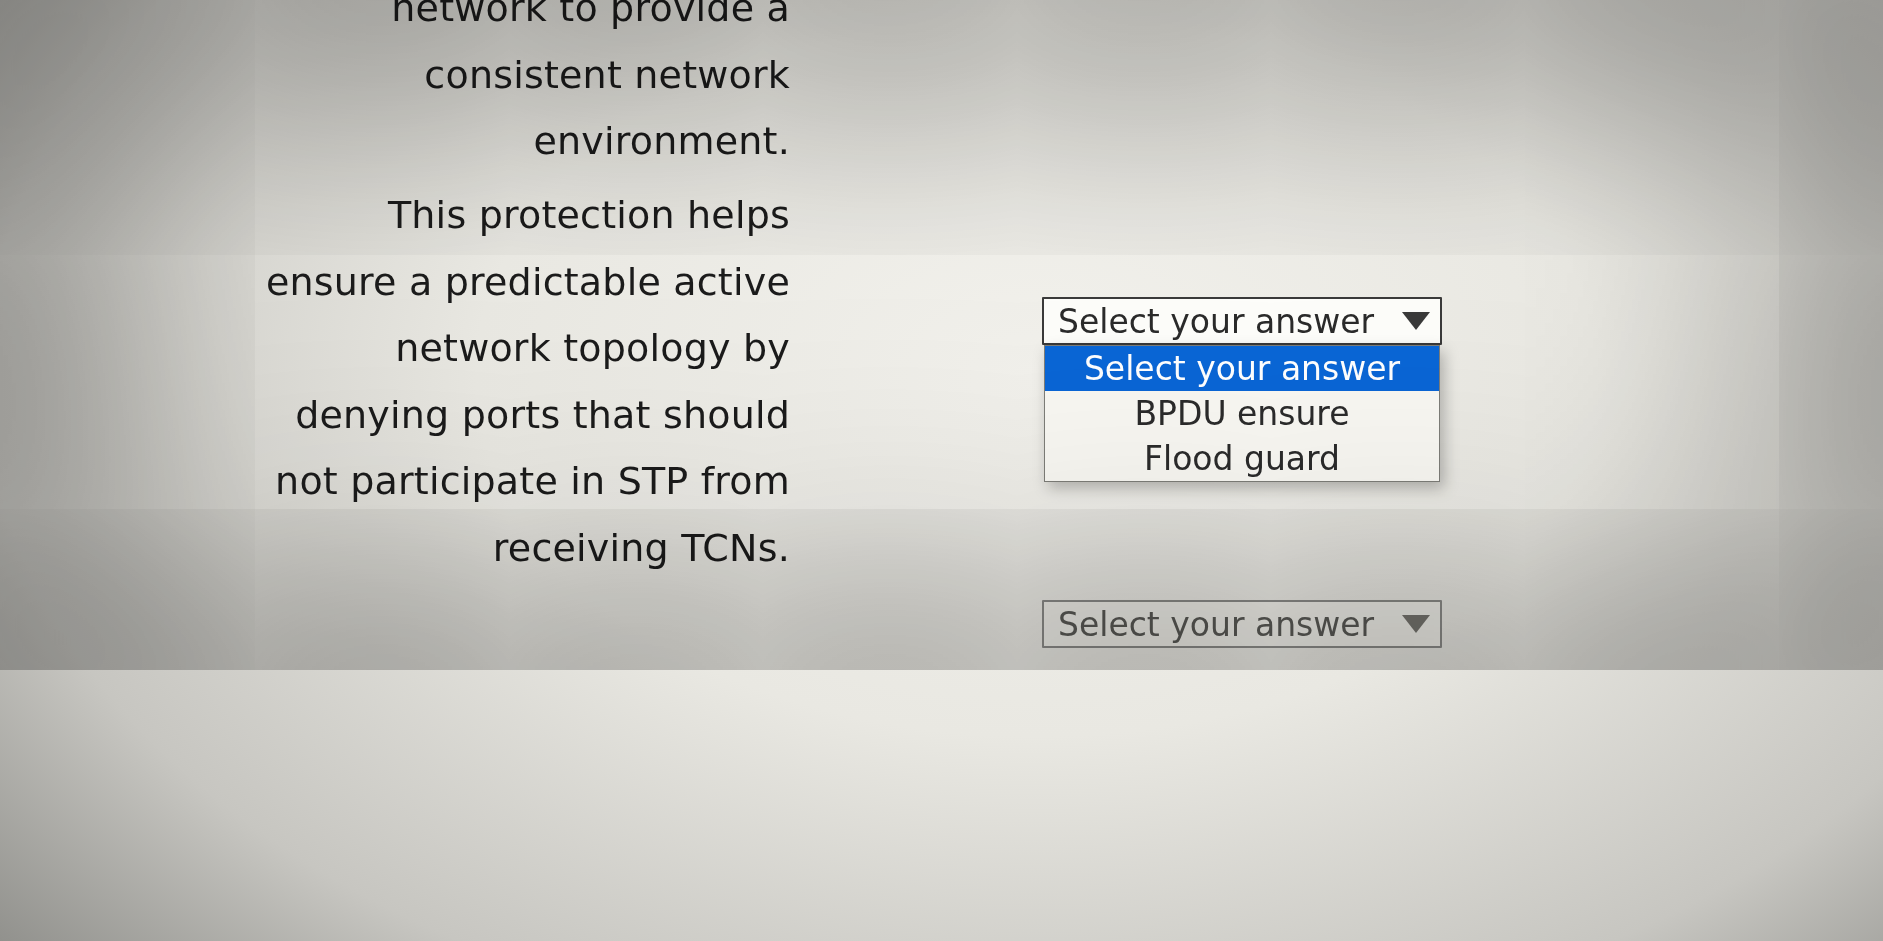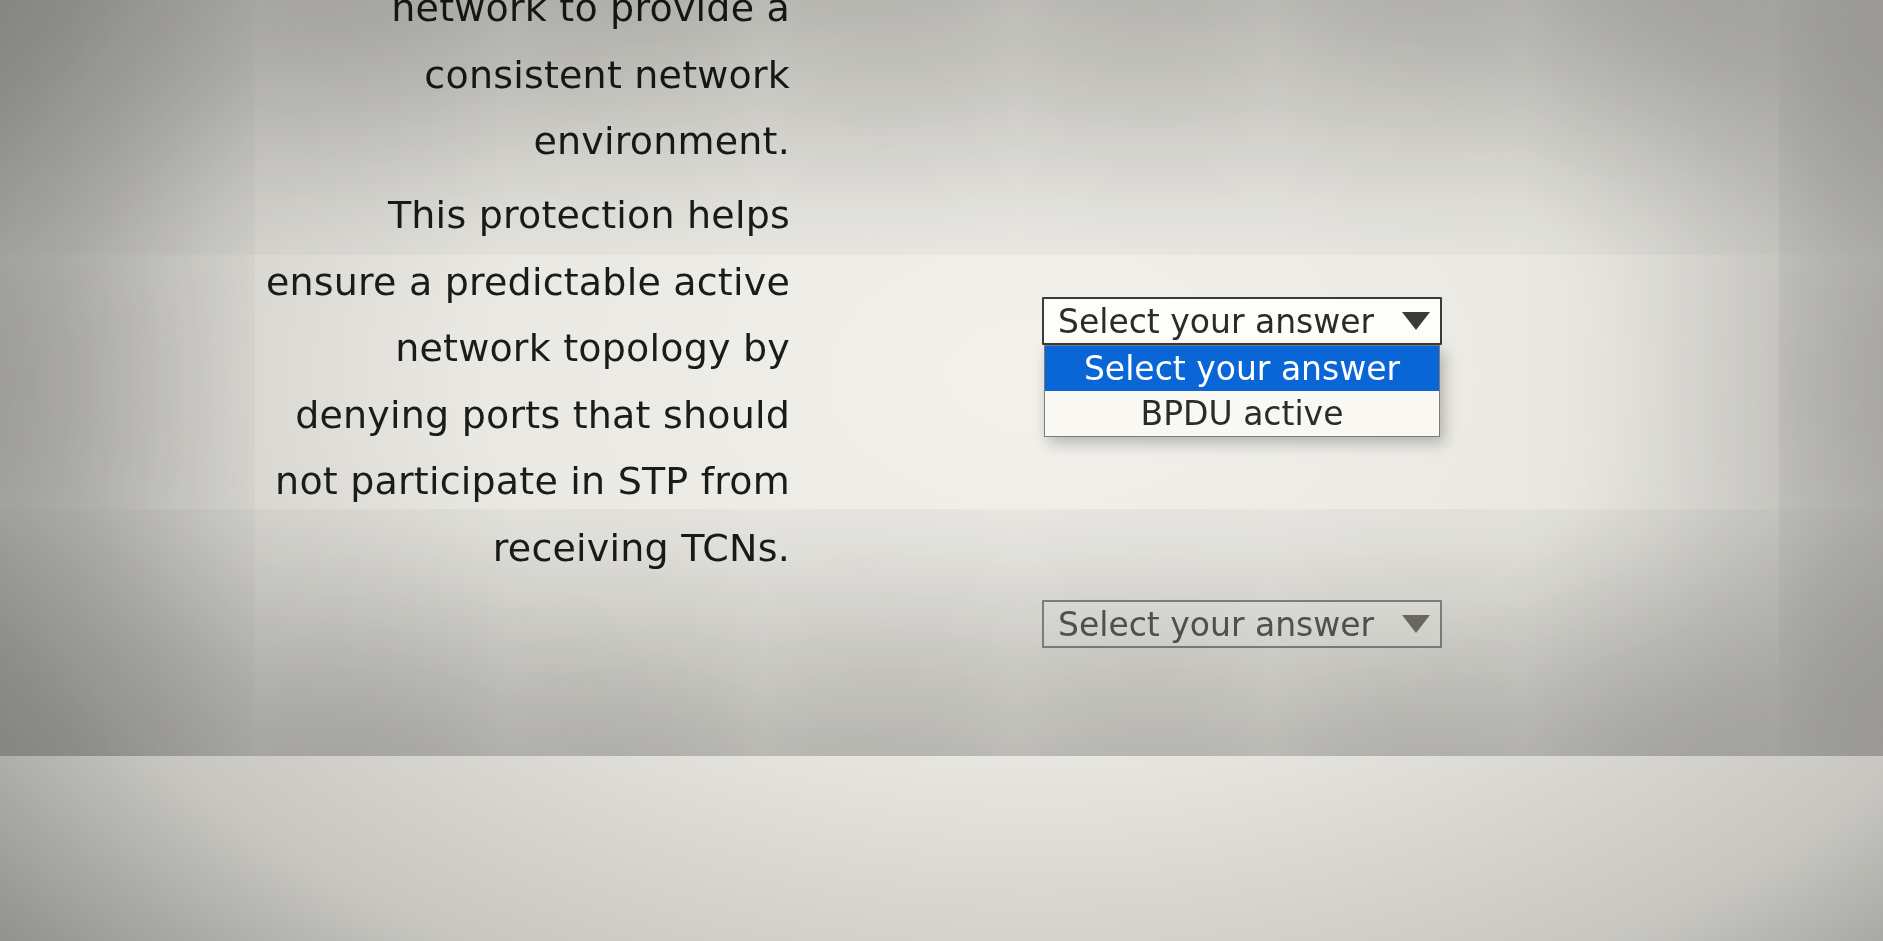--- a/index.html
+++ b/index.html
@@ -10,21 +10,21 @@
     overflow: hidden;
     font-family: Verdana, Geneva, Tahoma, "DejaVu Sans", sans-serif;
     background: radial-gradient(ellipse 1400px 900px at 55% 40%,
                 #f2f1ec 0%, #e9e8e2 40%, #c7c6c1 75%, #8a8a86 100%);
     color: #1a1a1a;
   }
 
   .page {
     position: relative;
     width: 1883px;
-    height: 756px;
+    height: 670px;
   }
 
   
   .qtext {
     position: absolute;
     font-size: 38px;
     line-height: 1.75;
     text-align: right;
     color: #1b1b1b;
     letter-spacing: 0.2px;
@@ -104,21 +104,22 @@
 
   <div class="qtext q2">This protection helps ensure a predictable active network topology by denying ports that should not participate in STP from receiving TCNs.</div>
 
   <div class="dropdown-closed sel-mid">
     <span>Select your answer</span>
     <span class="chev"></span>
   </div>
 
   <div class="dropdown-list list-mid">
     <div class="opt selected">Select your answer</div>
-    <div class="opt">BPDU active</div>
+    <div class="opt">BPDU ensure</div>
+    <div class="opt">Flood guard</div>
   </div>
 
 
   <div class="dropdown-closed light sel-bot">
     <span>Select your answer</span>
     <span class="chev"></span>
   </div>
 
   <div class="vignette"></div>
 </div>

